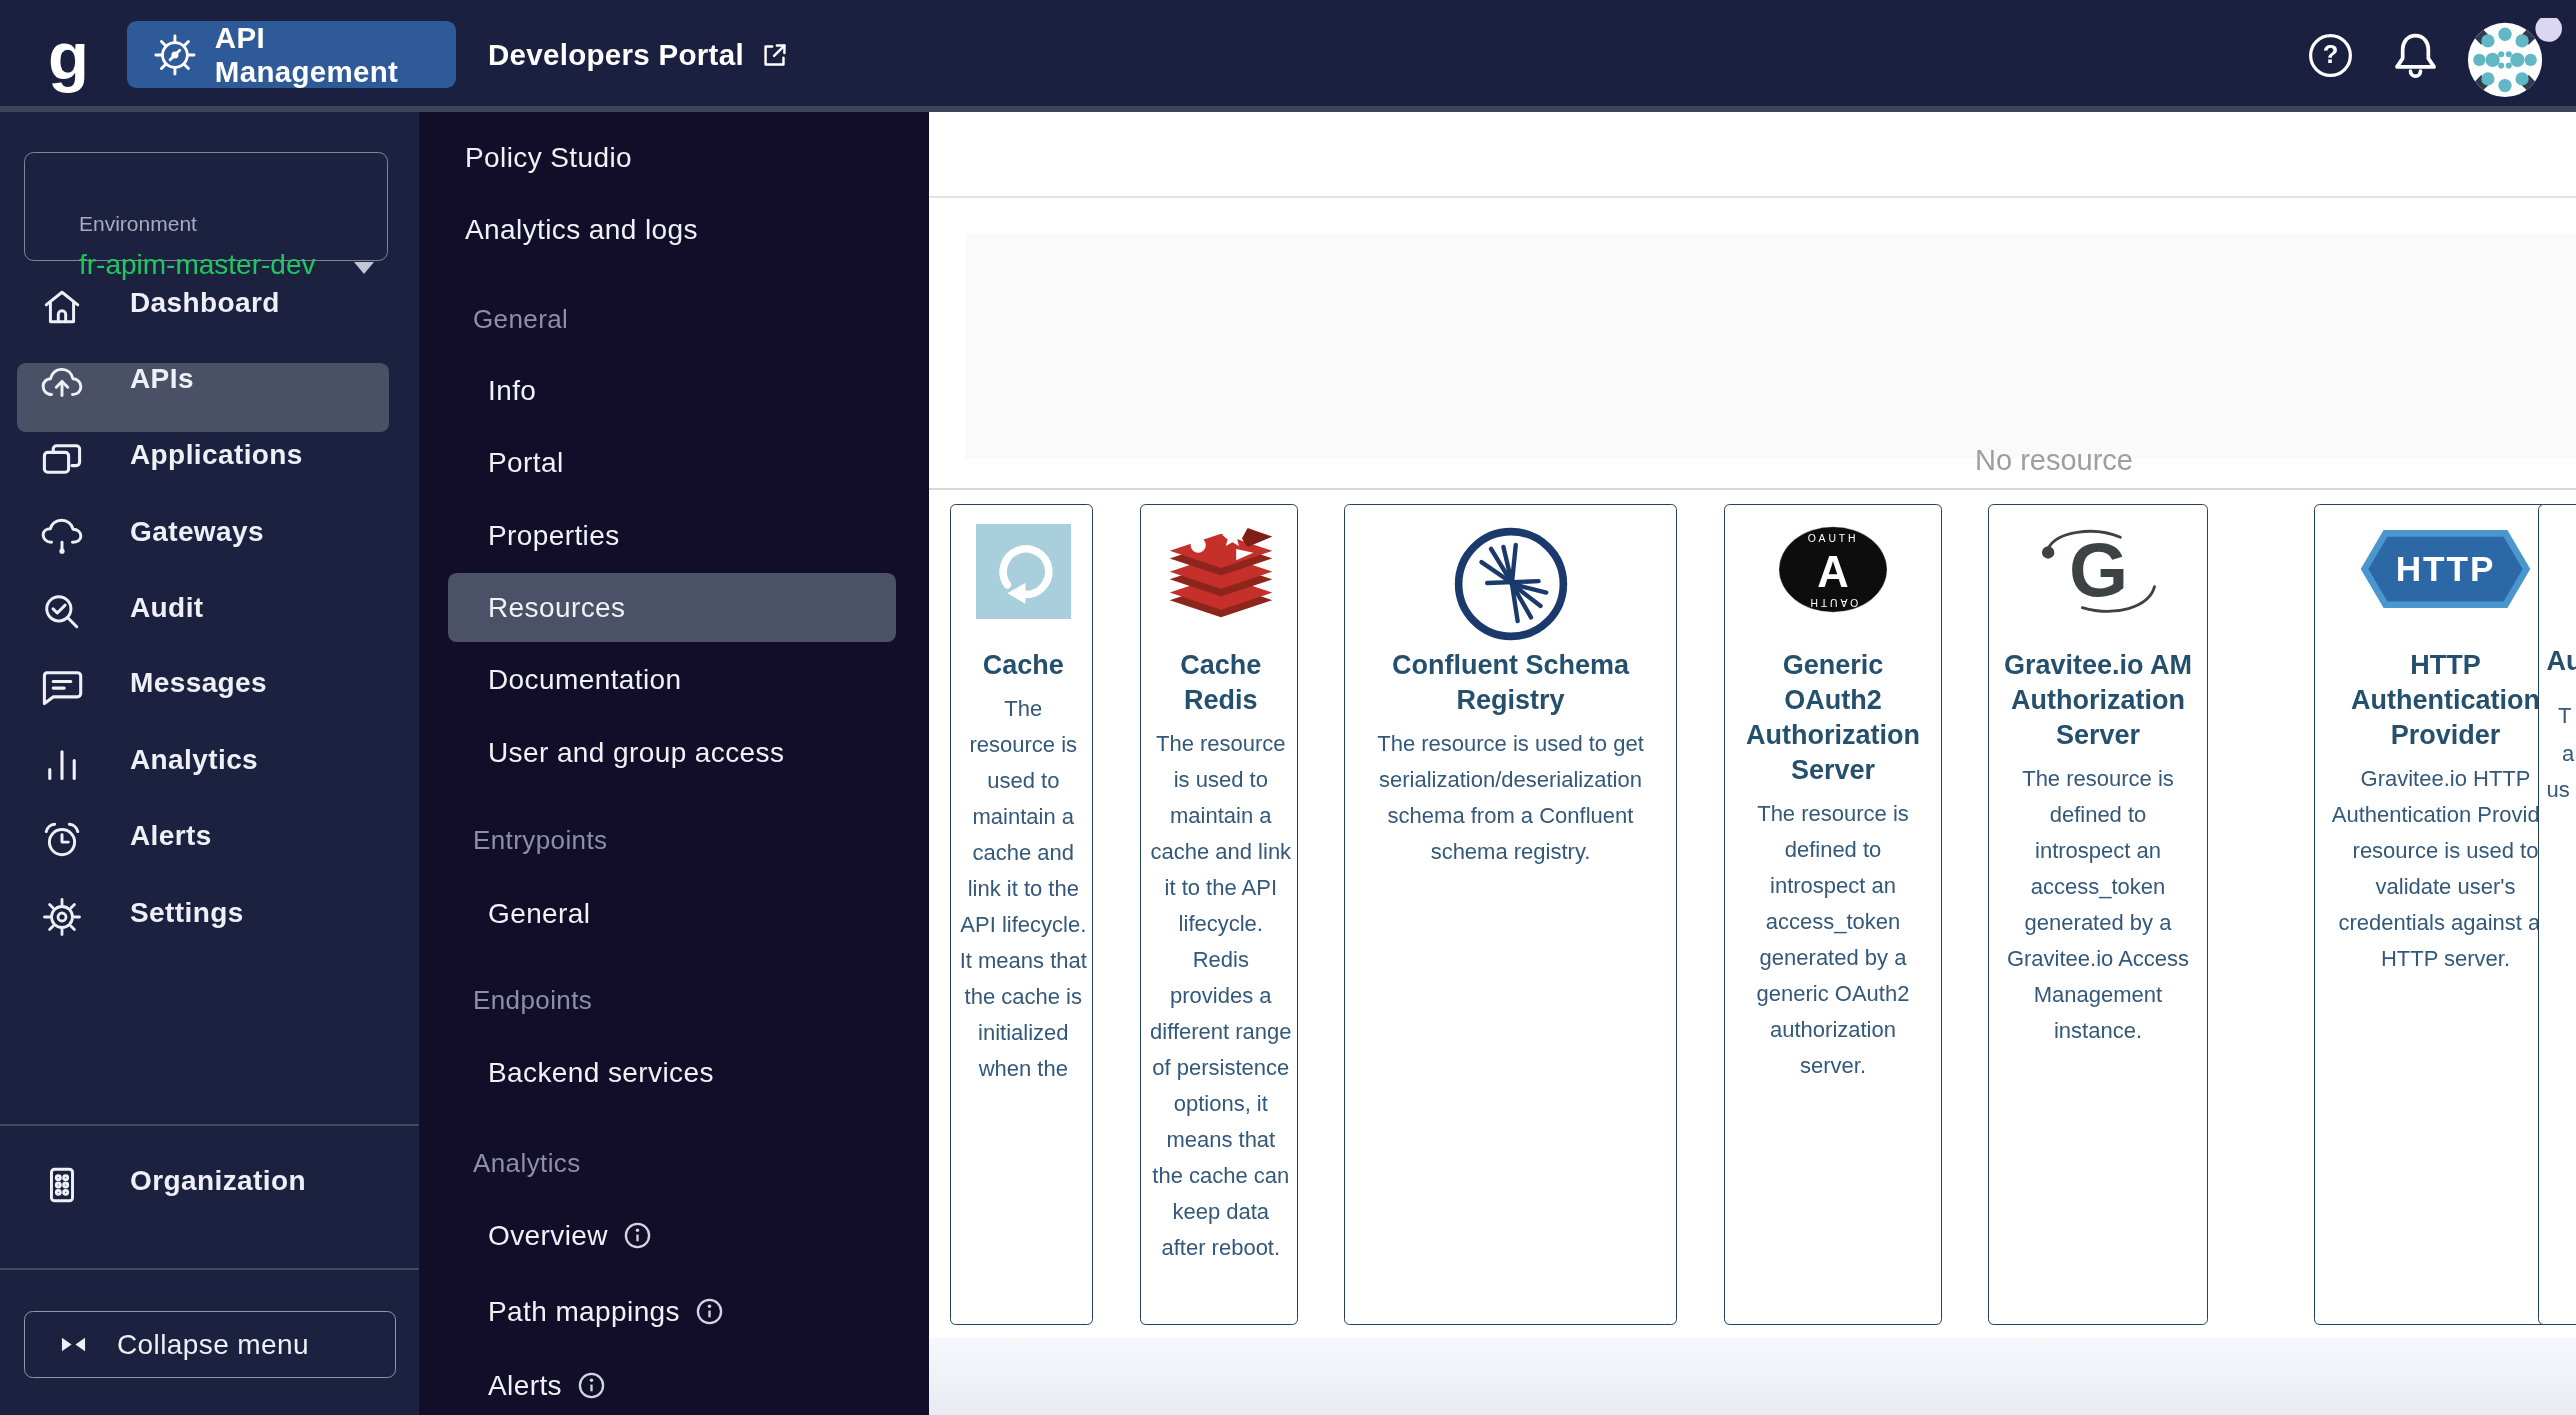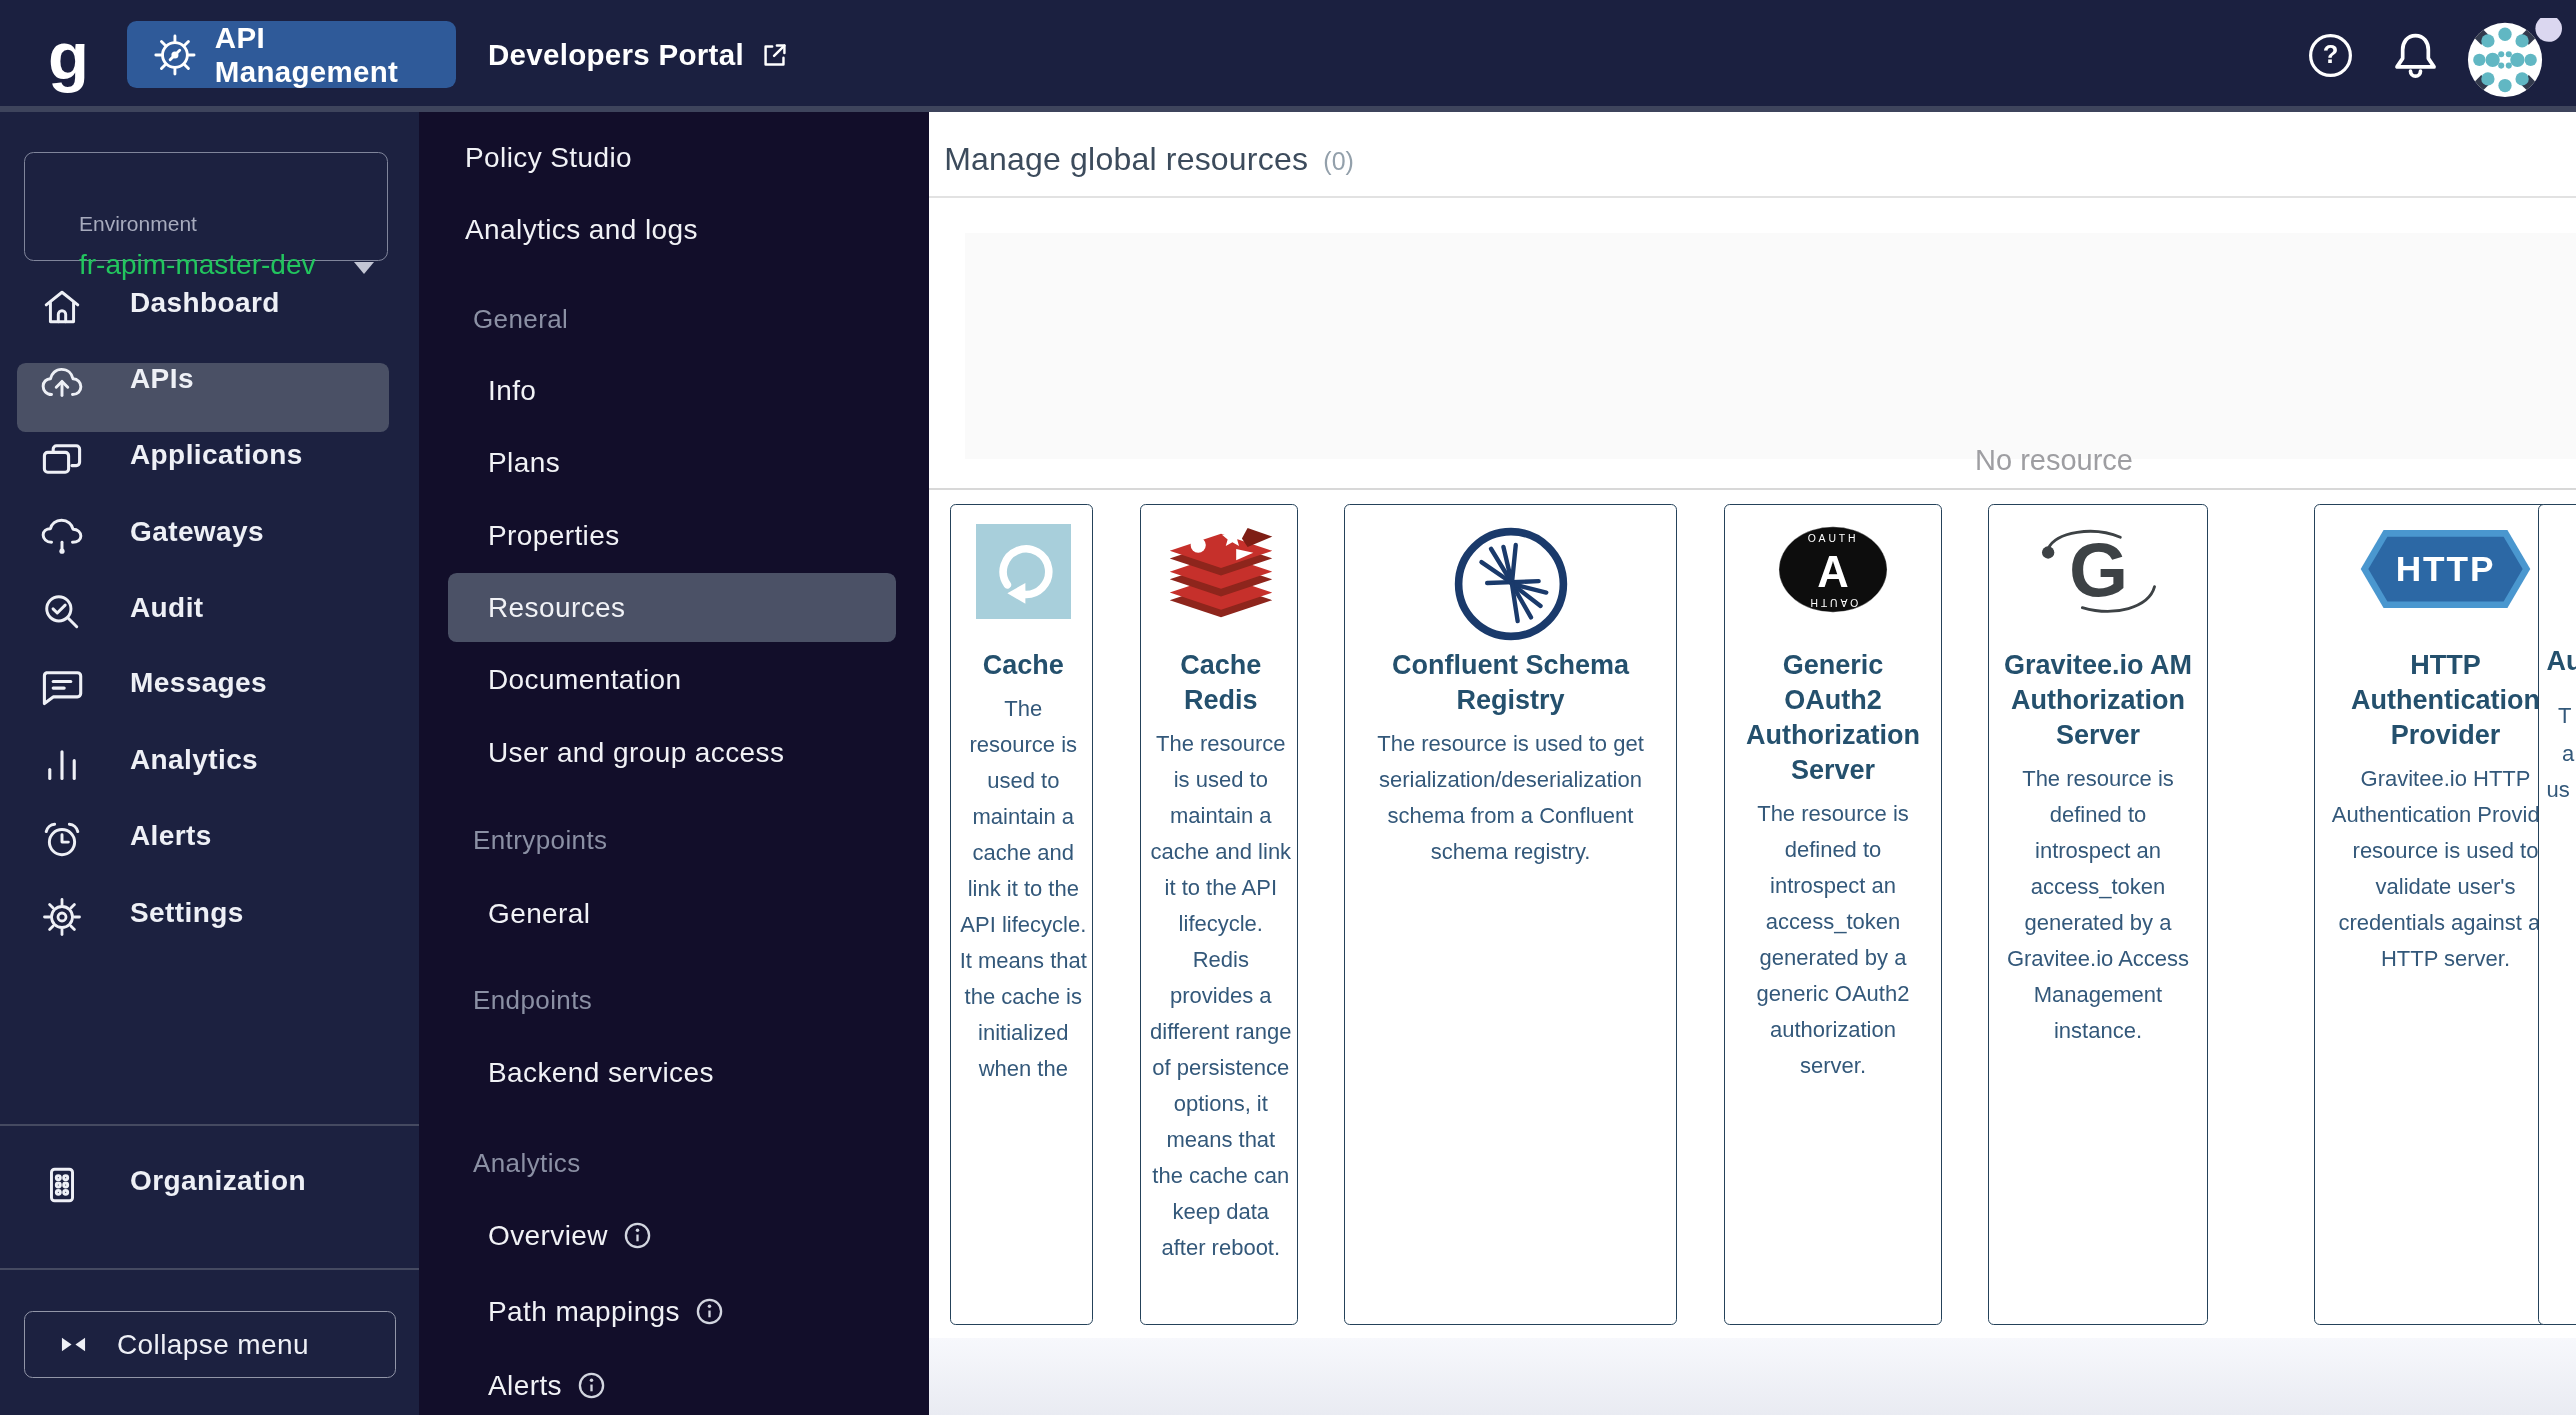--- a/index.html
+++ b/index.html
@@ -310,21 +310,21 @@
     <div class="sn-row sn-top sn-link abs" style="top:84px">
         <span class="sn-label">Analytics and logs</span>
       </div>
     <div class="sn-row sn-section abs" style="top:174px">
         <span class="sn-label">General</span>
       </div>
     <div class="sn-row sn-sub sn-link abs" style="top:245px">
         <span class="sn-label">Info</span>
       </div>
     <div class="sn-row sn-sub sn-link abs" style="top:317px">
-        <span class="sn-label">Plans</span>
+        <span class="sn-label">Portal</span>
       </div>
     <div class="sn-row sn-sub sn-link abs" style="top:390px">
         <span class="sn-label">Properties</span>
       </div>
     <div class="sn-row sn-link sn-selected abs" style="top:462px">
         <span class="sn-label">Resources</span>
       </div>
     <div class="sn-row sn-sub sn-link abs" style="top:534px">
         <span class="sn-label">Documentation</span>
       </div>
@@ -367,24 +367,20 @@
       <svg class="info-ico" width="29" height="29" viewBox="0 0 30 30">
           <circle cx="15" cy="15" r="12"></circle>
           <line x1="15" y1="14" x2="15" y2="21"></line>
           <circle class="dot" cx="15" cy="9.5" r="1.8"></circle>
         </svg>
     </div>
     <div id="subnav-scroll-thumb" class="abs"></div>
   </div>
 
   <div id="main" class="abs">
-    <div id="page-title-row" class="abs">
-      <span id="page-title">Manage global resources</span>
-      <span id="page-count">(0)</span>
-    </div>
     <div class="h-divider abs" style="top:85px"></div>
 
     <div id="empty-panel" class="abs">
       <span id="empty-text" class="abs">No resource</span>
     </div>
 
     <div class="h-divider abs" style="top:377px;background:#d8d8d8"></div>
 
     <div class="card abs tight" style="left:21px;width:143px">
       <div class="card-icon">

